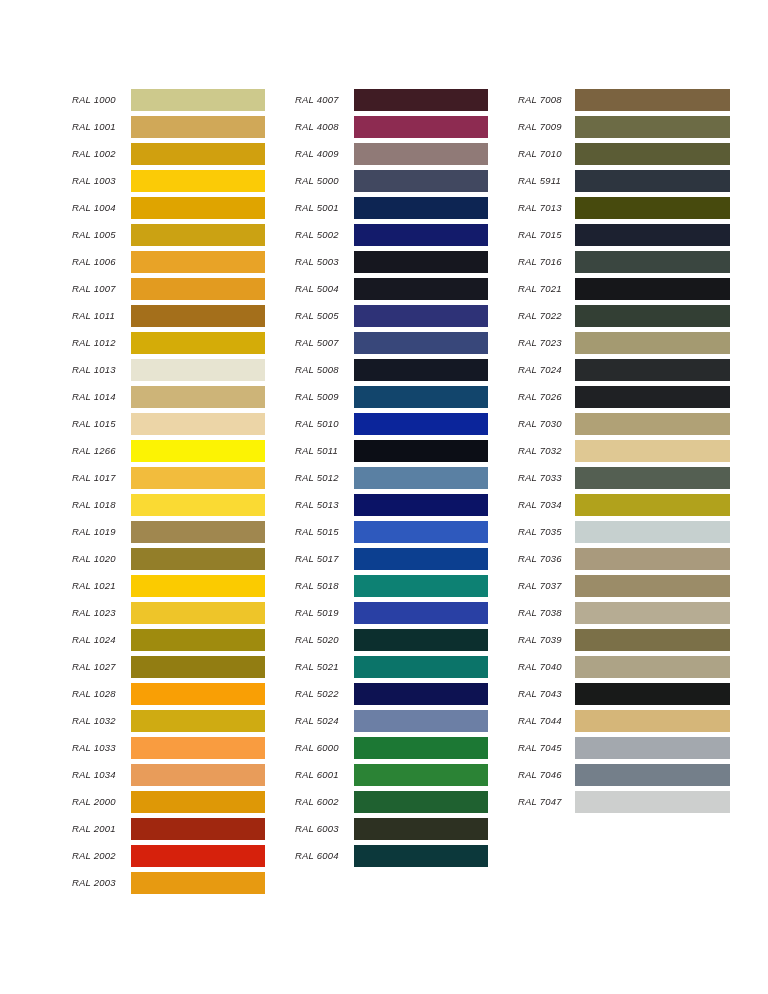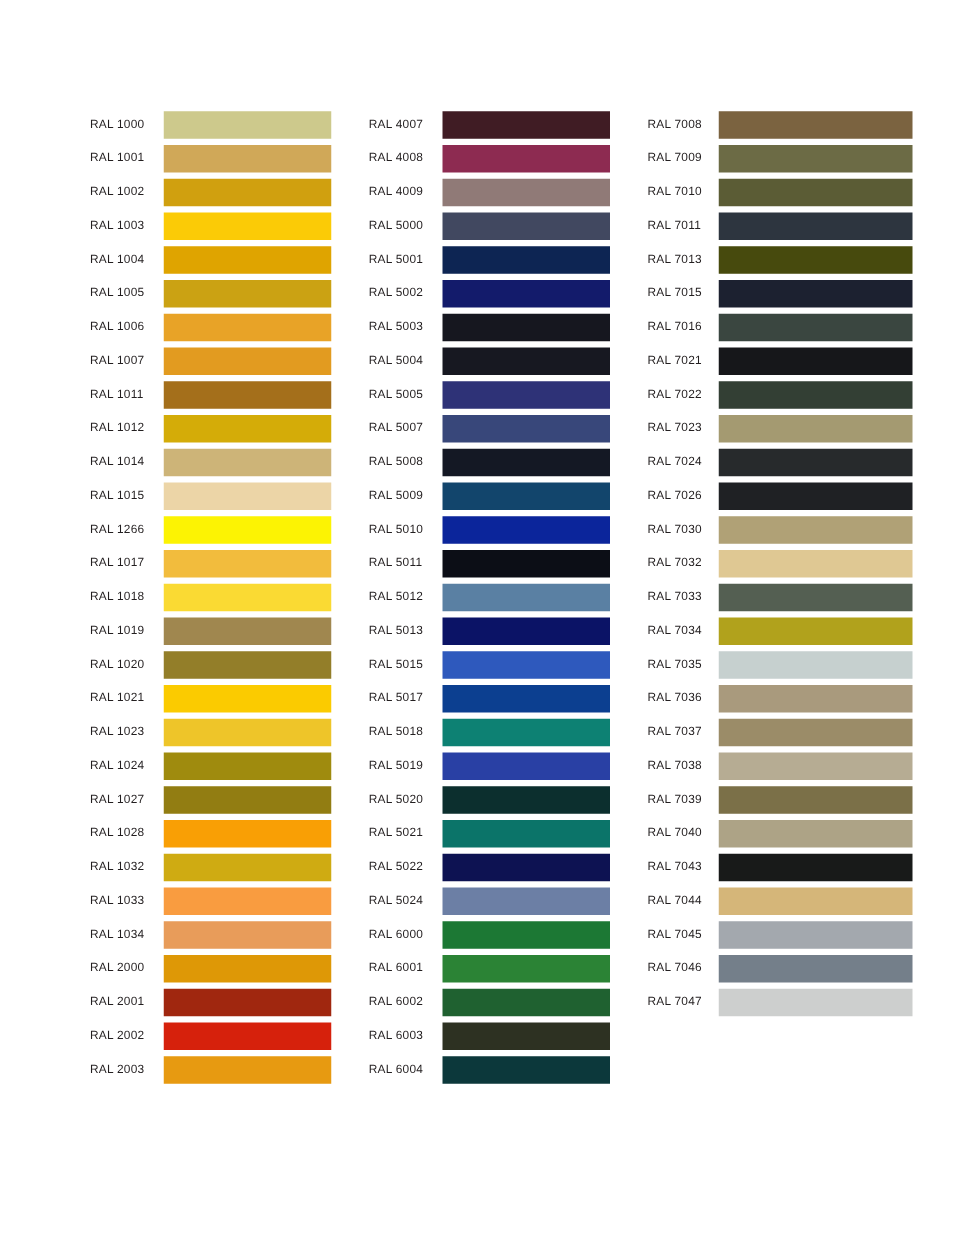--- a/index.html
+++ b/index.html
@@ -30,20 +30,21 @@
     flex-direction: row;
     align-items: flex-start;
     padding-top: 86px;
     padding-left: 72px;
     box-sizing: border-box;
   }
   .column {
     display: flex;
     flex-direction: column;
     flex: 0 0 auto;
+    font-style: italic;
   }
   .col-gap {
     width: 30px;
     flex: 0 0 auto;
   }
   .swatch-row {
     display: flex;
     flex-direction: row;
     align-items: center;
     height: 27px;
@@ -110,20 +111,24 @@
         </div>
         <div class="swatch-row">
           <div class="ral-label">RAL 1011</div>
           <div class="swatch" style="background-color: rgb(164, 111, 27);"></div>
         </div>
         <div class="swatch-row">
           <div class="ral-label">RAL 1012</div>
           <div class="swatch" style="background-color: rgb(212, 172, 8);"></div>
         </div>
         <div class="swatch-row">
+          <div class="ral-label">RAL 1013</div>
+          <div class="swatch" style="background-color: rgb(231, 228, 209);"></div>
+        </div>
+        <div class="swatch-row">
           <div class="ral-label">RAL 1014</div>
           <div class="swatch" style="background-color: rgb(205, 180, 120);"></div>
         </div>
         <div class="swatch-row">
           <div class="ral-label">RAL 1015</div>
           <div class="swatch" style="background-color: rgb(236, 213, 167);"></div>
         </div>
         <div class="swatch-row">
           <div class="ral-label">RAL 1266</div>
           <div class="swatch" style="background-color: rgb(252, 243, 3);"></div>
@@ -320,21 +325,21 @@
         </div>
         <div class="swatch-row">
           <div class="ral-label">RAL 7009</div>
           <div class="swatch" style="background-color: rgb(108, 107, 69);"></div>
         </div>
         <div class="swatch-row">
           <div class="ral-label">RAL 7010</div>
           <div class="swatch" style="background-color: rgb(91, 92, 53);"></div>
         </div>
         <div class="swatch-row">
-          <div class="ral-label">RAL 7011</div>
+          <div class="ral-label">RAL 5911</div>
           <div class="swatch" style="background-color: rgb(45, 53, 63);"></div>
         </div>
         <div class="swatch-row">
           <div class="ral-label">RAL 7013</div>
           <div class="swatch" style="background-color: rgb(71, 74, 13);"></div>
         </div>
         <div class="swatch-row">
           <div class="ral-label">RAL 7015</div>
           <div class="swatch" style="background-color: rgb(28, 33, 48);"></div>
         </div>

